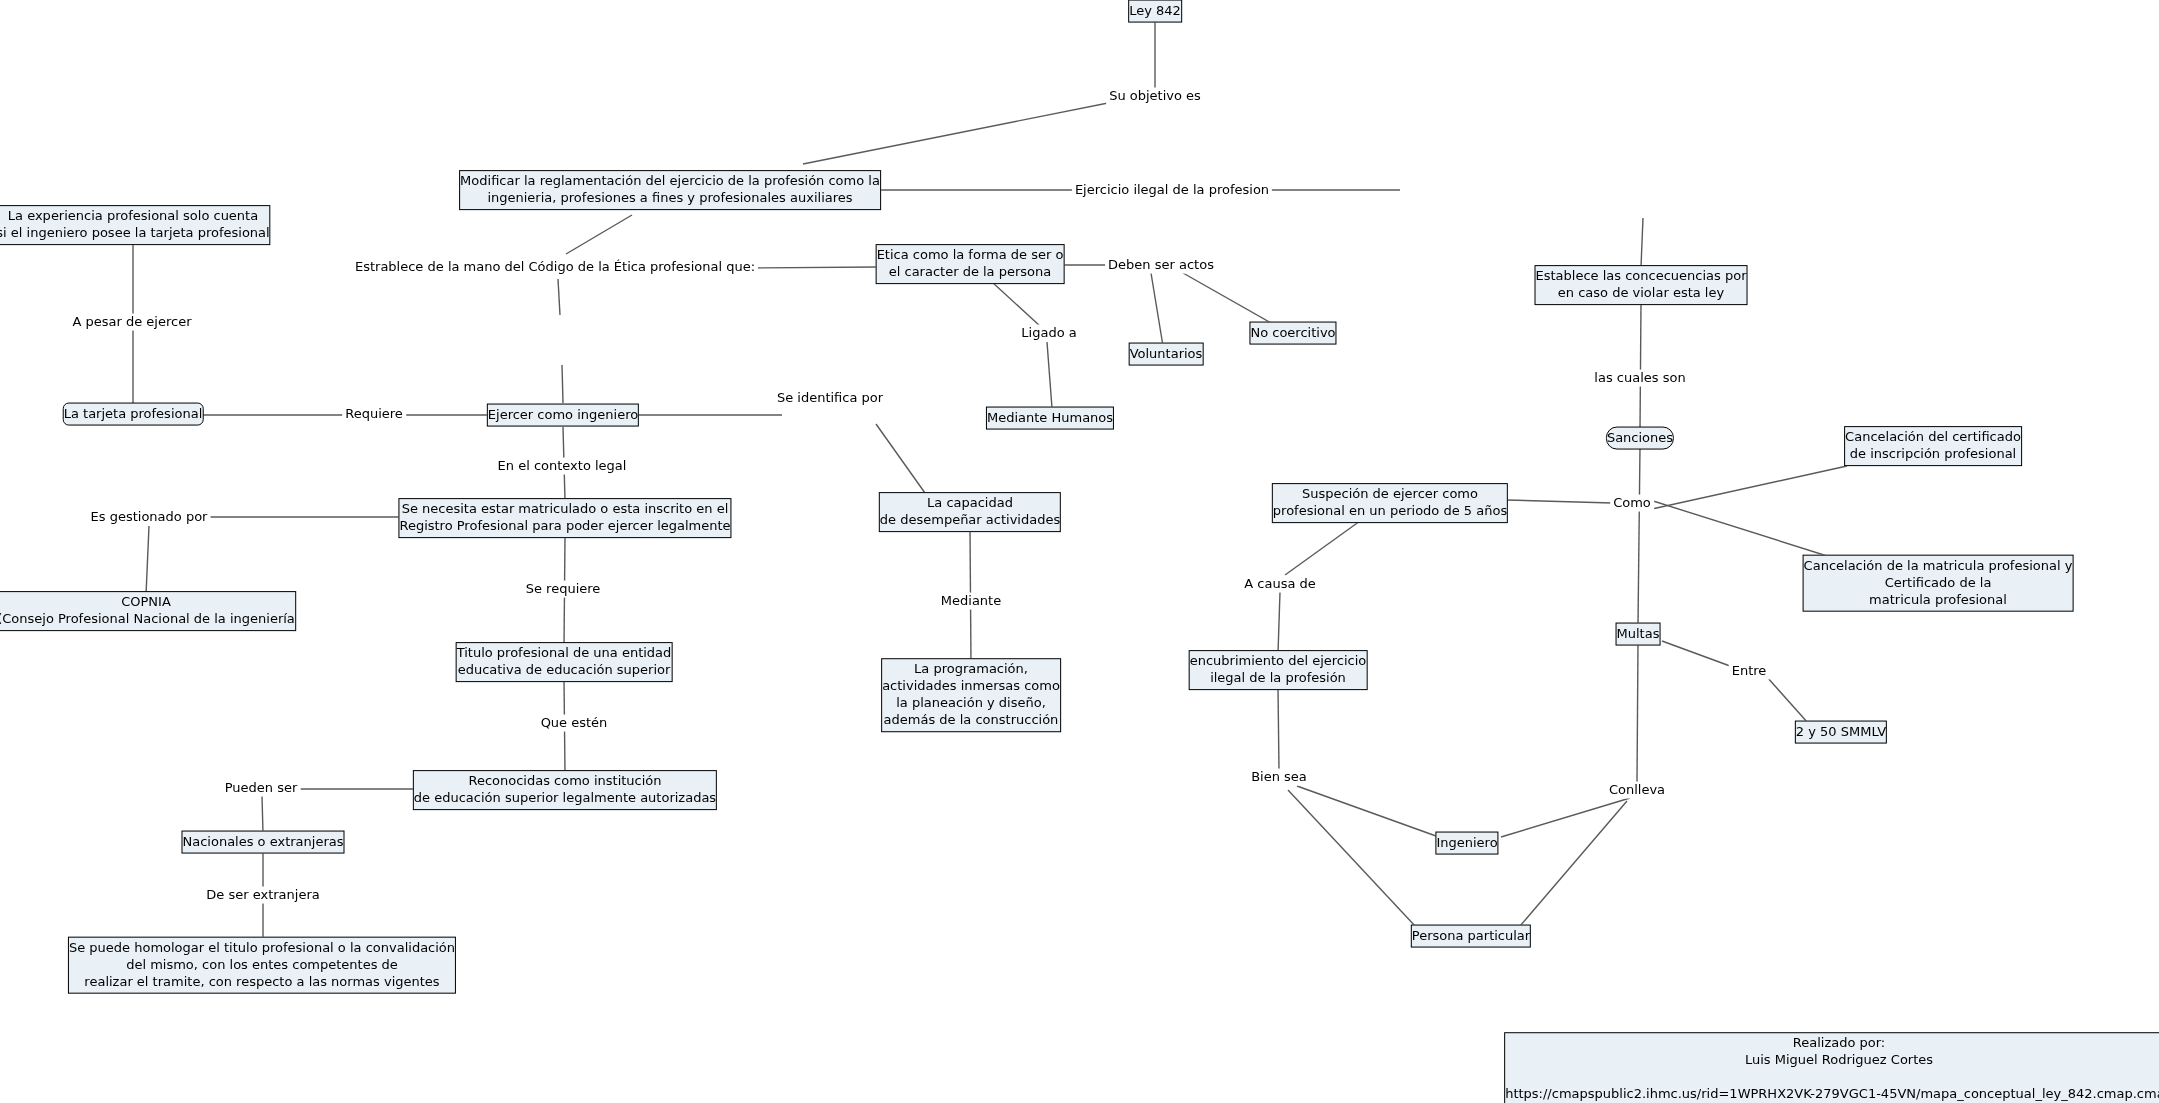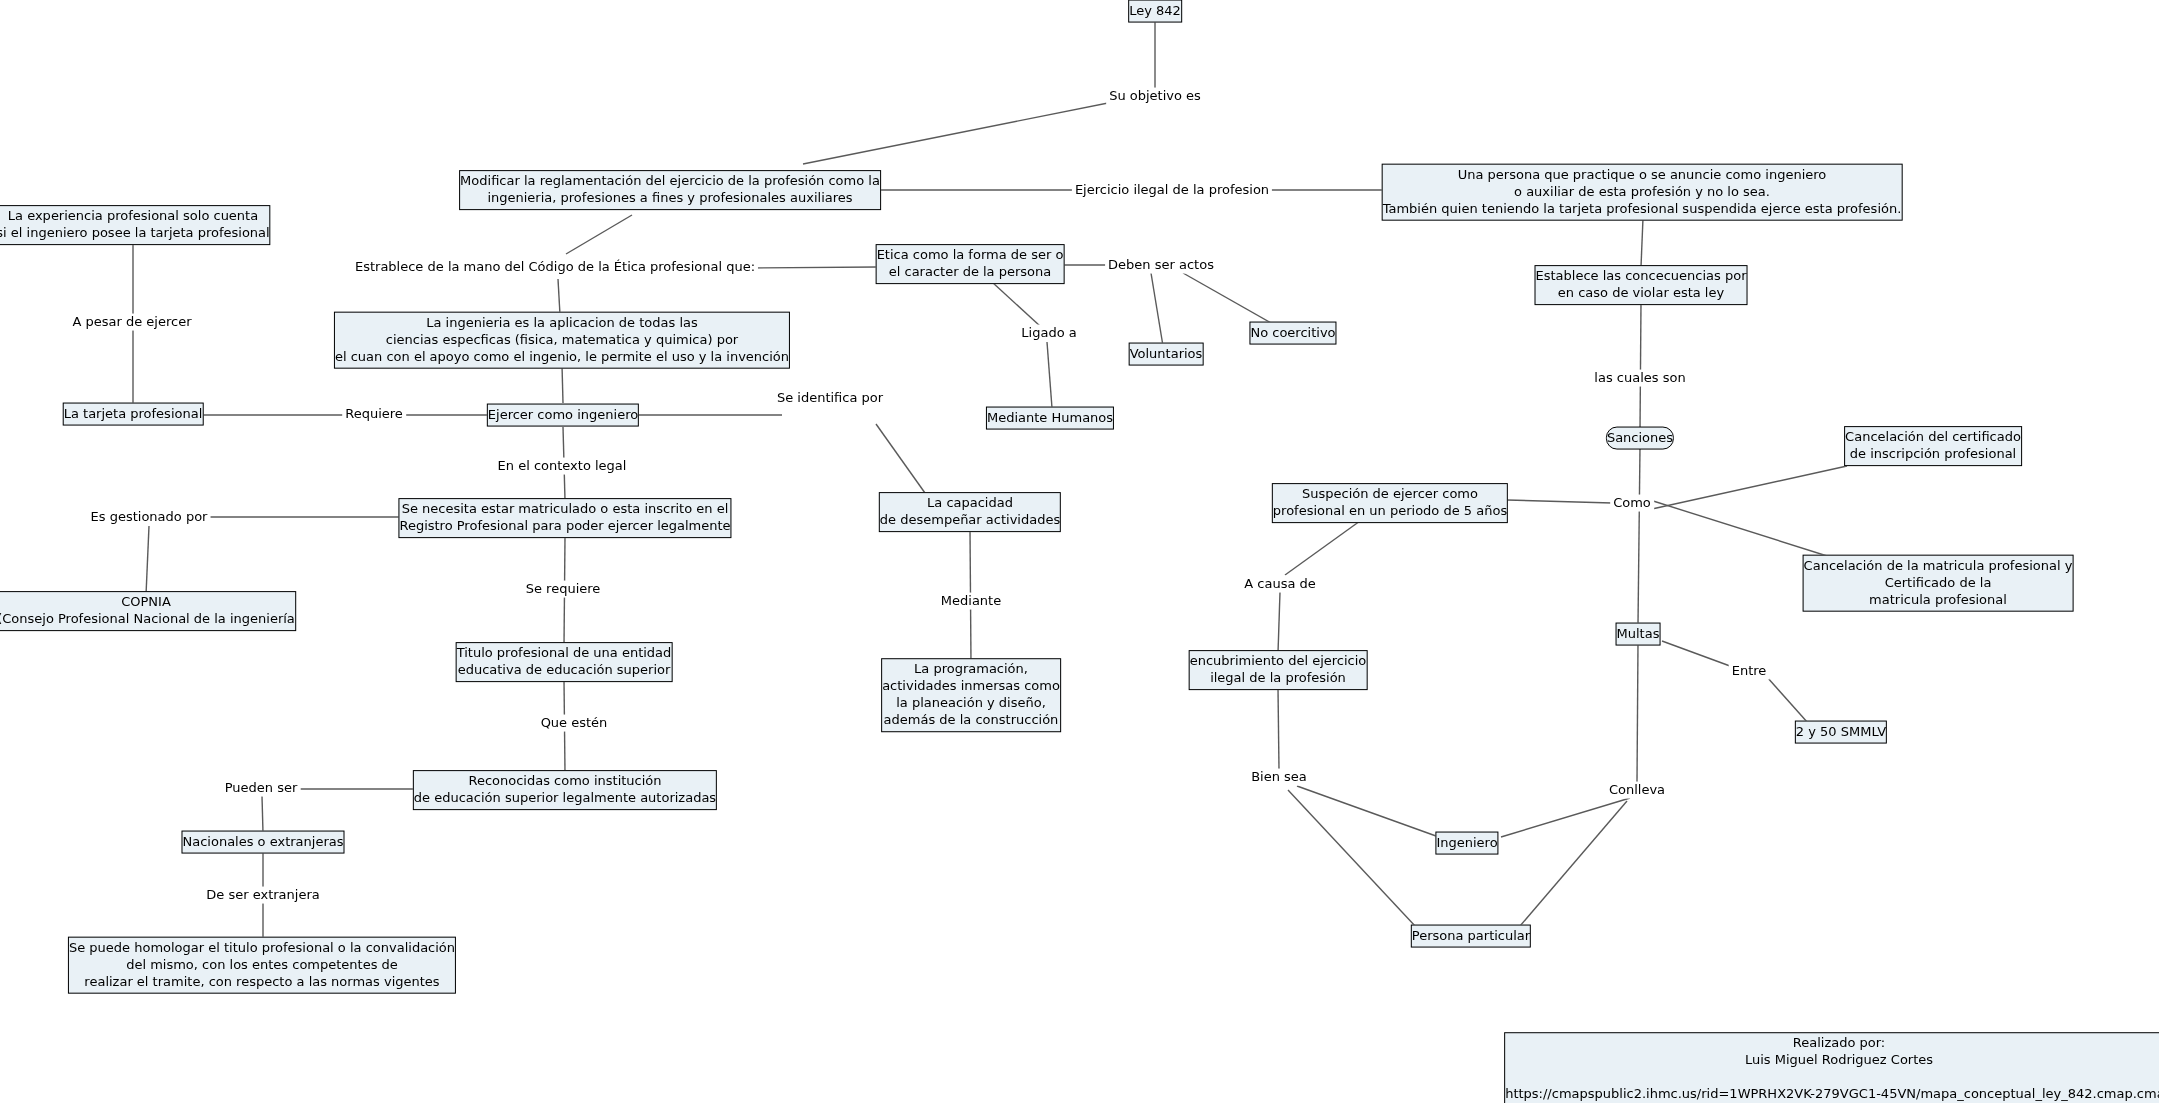--- a/index.html
+++ b/index.html
@@ -79,34 +79,28 @@
       <line x1="1627" y1="801" x2="1520" y2="926" stroke="#5a5a5a" stroke-width="1.4"></line>
       <line x1="1360" y1="521" x2="1285" y2="575" stroke="#5a5a5a" stroke-width="1.4"></line>
       <line x1="1280" y1="592" x2="1278" y2="653" stroke="#5a5a5a" stroke-width="1.4"></line>
       <line x1="1278" y1="688" x2="1279" y2="770" stroke="#5a5a5a" stroke-width="1.4"></line>
       <line x1="1297" y1="786" x2="1436" y2="836" stroke="#5a5a5a" stroke-width="1.4"></line>
       <line x1="1288" y1="790" x2="1416" y2="927" stroke="#5a5a5a" stroke-width="1.4"></line>
     </svg>
 <div class="node concept" style="left: 1155px; top: 11px;">Ley 842</div>
     <div class="node concept" style="left: 670px; top: 190px;">Modificar la reglamentación del ejercicio de la profesión como la
 ingenieria, profesiones a fines y profesionales auxiliares</div>
-    <div class="node concept" style="left: 1642px; top: 192px;">Una persona que practique o se anuncie como ingeniero
-o auxiliar de esta profesión y no lo sea.
-También quien teniendo la tarjeta profesional suspendida ejerce esta profesión.</div>
     <div class="node concept" style="left: 133px; top: 225px;">La experiencia profesional solo cuenta
 si el ingeniero posee la tarjeta profesional</div>
     <div class="node concept" style="left: 970px; top: 264px;">Etica como la forma de ser o
 el caracter de la persona</div>
-    <div class="node concept" style="left: 562px; top: 340px;">La ingenieria es la aplicacion de todas las
-ciencias especficas (fisica, matematica y quimica) por
-el cuan con el apoyo como el ingenio, le permite el uso y la invención</div>
     <div class="node concept" style="left: 1293px; top: 333px;">No coercitivo</div>
     <div class="node concept" style="left: 1166px; top: 354px;">Voluntarios</div>
     <div class="node concept" style="left: 1050px; top: 418px;">Mediante Humanos</div>
-    <div class="node concept" style="left: 133px; top: 414px;">La tarjeta profesional</div>
+    <div class="node concept" style="left: 133px; top: 414px; border-radius: 6px;">La tarjeta profesional</div>
     <div class="node concept" style="left: 563px; top: 415px;">Ejercer como ingeniero</div>
     <div class="node concept" style="left: 1641px; top: 285px;">Establece las concecuencias por
 en caso de violar esta ley</div>
     <div class="node concept" style="left: 565px; top: 518px;">Se necesita estar matriculado o esta inscrito en el
 Registro Profesional para poder ejercer legalmente</div>
     <div class="node concept" style="left: 970px; top: 512px;">La capacidad
 de desempeñar actividades</div>
     <div class="node concept" style="left: 1390px; top: 503px;">Suspeción de ejercer como
 profesional en un periodo de 5 años</div>
     <div class="node concept" style="left: 1933px; top: 446px;">Cancelación del certificado

